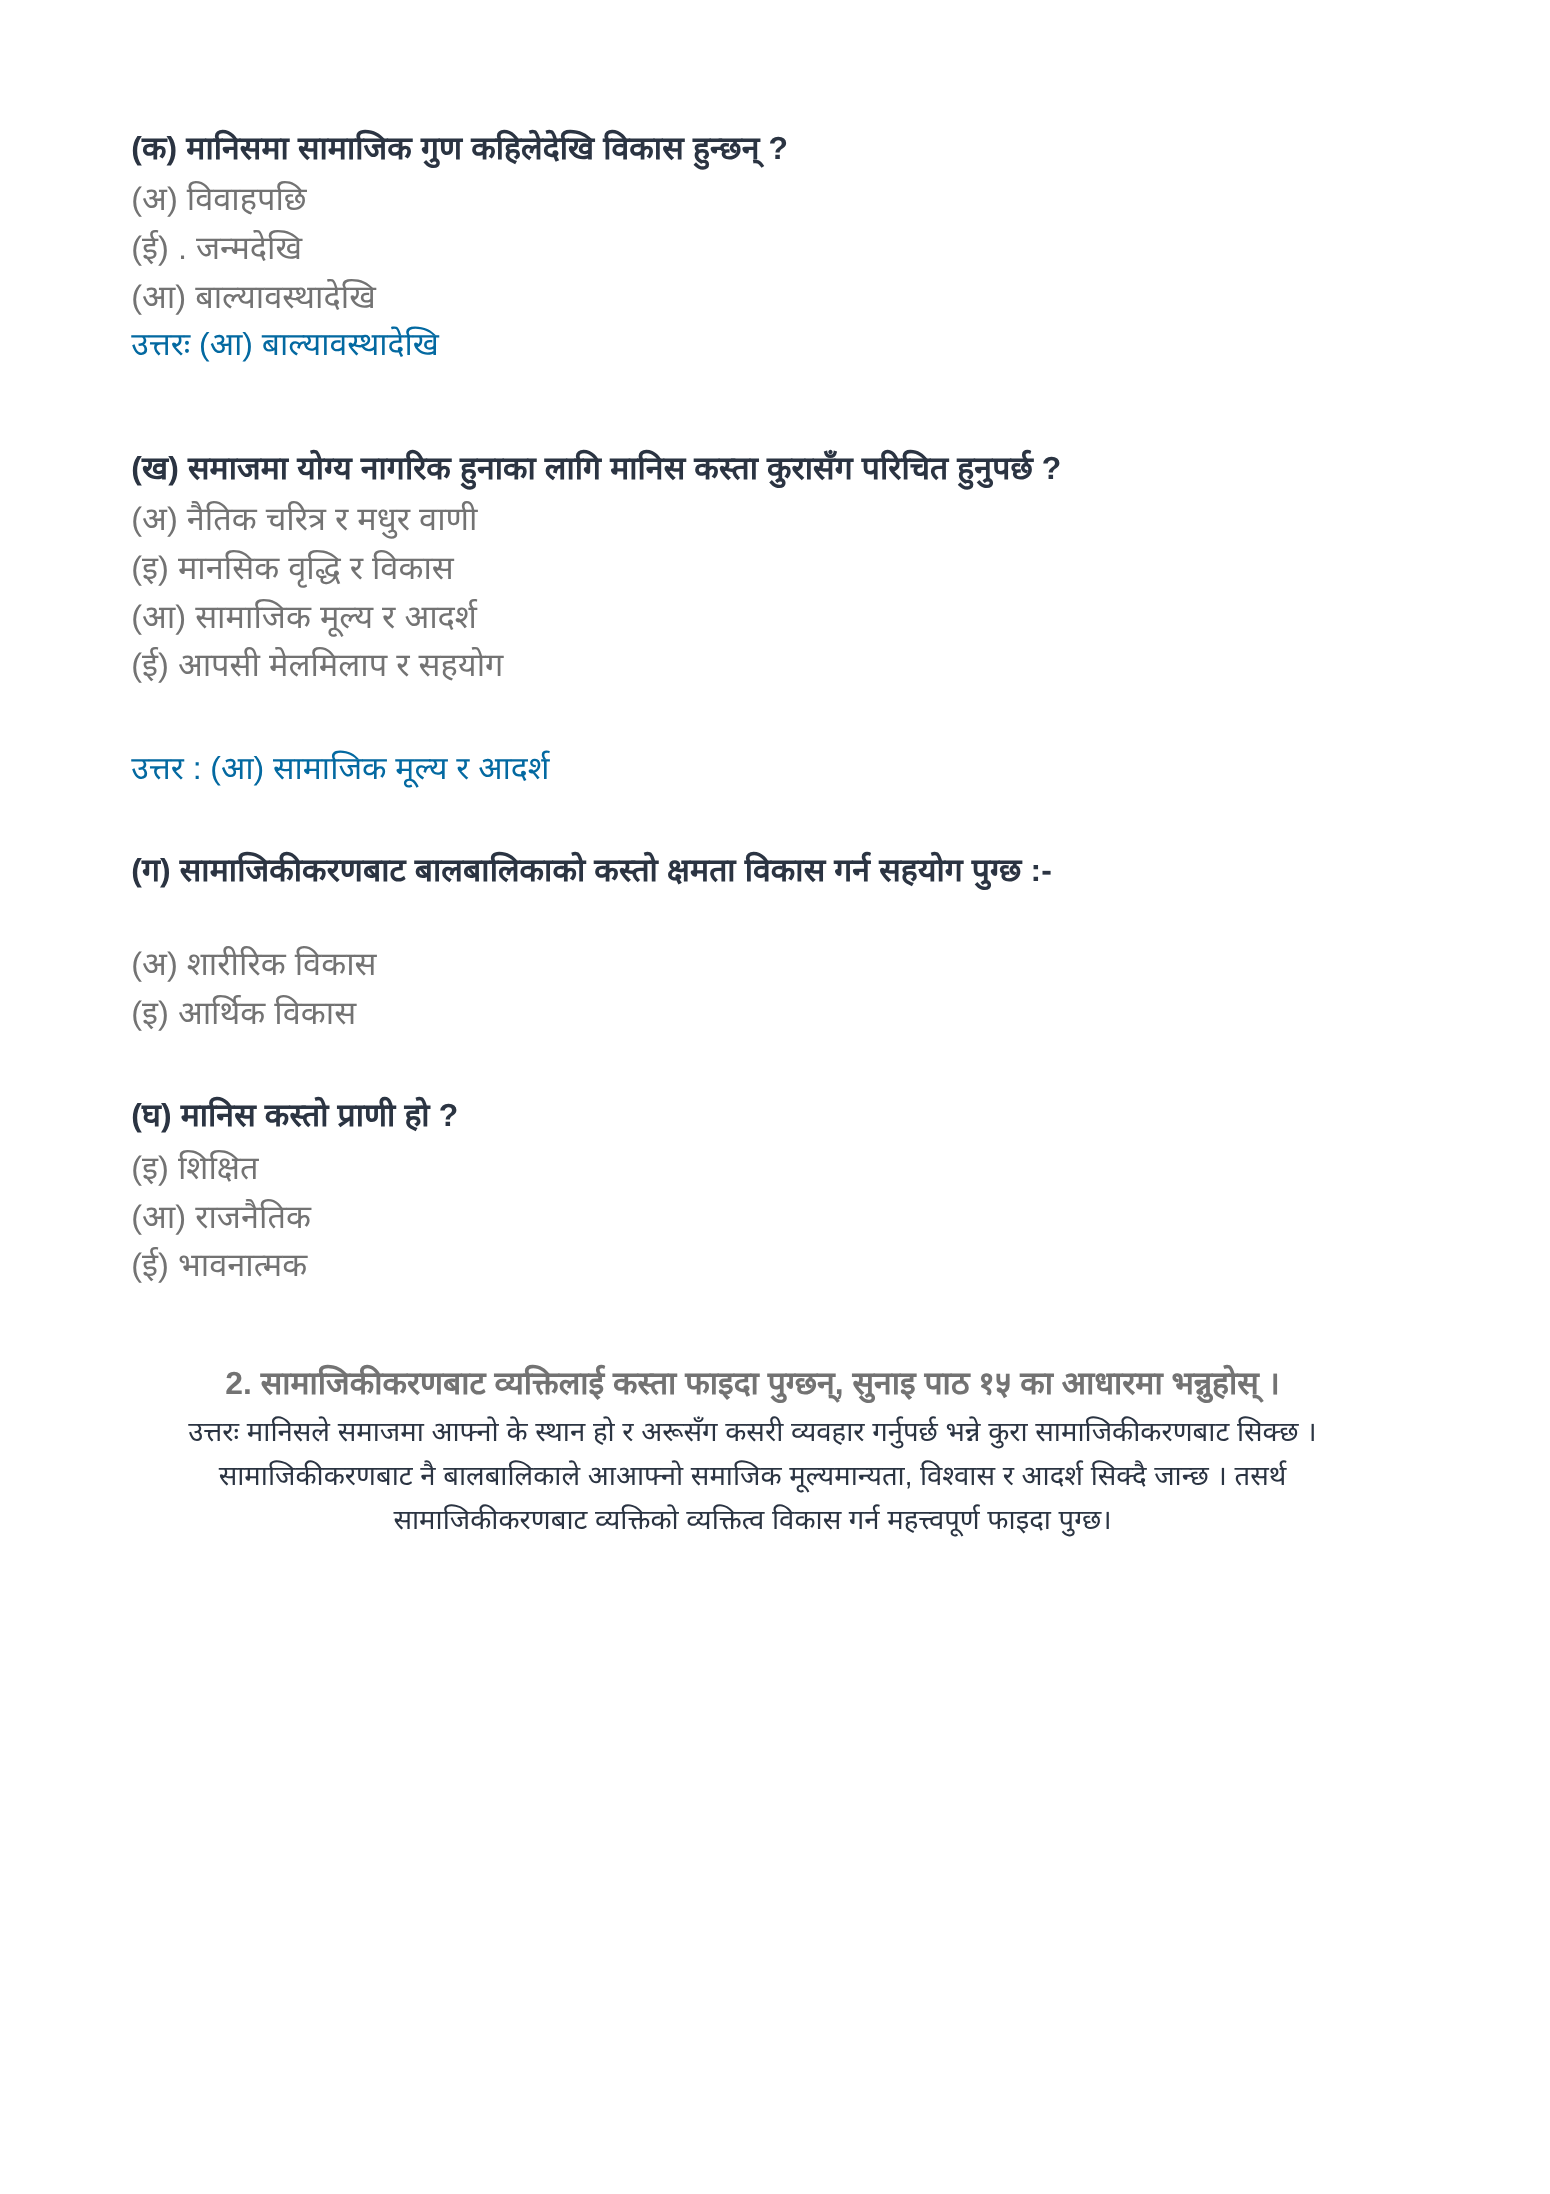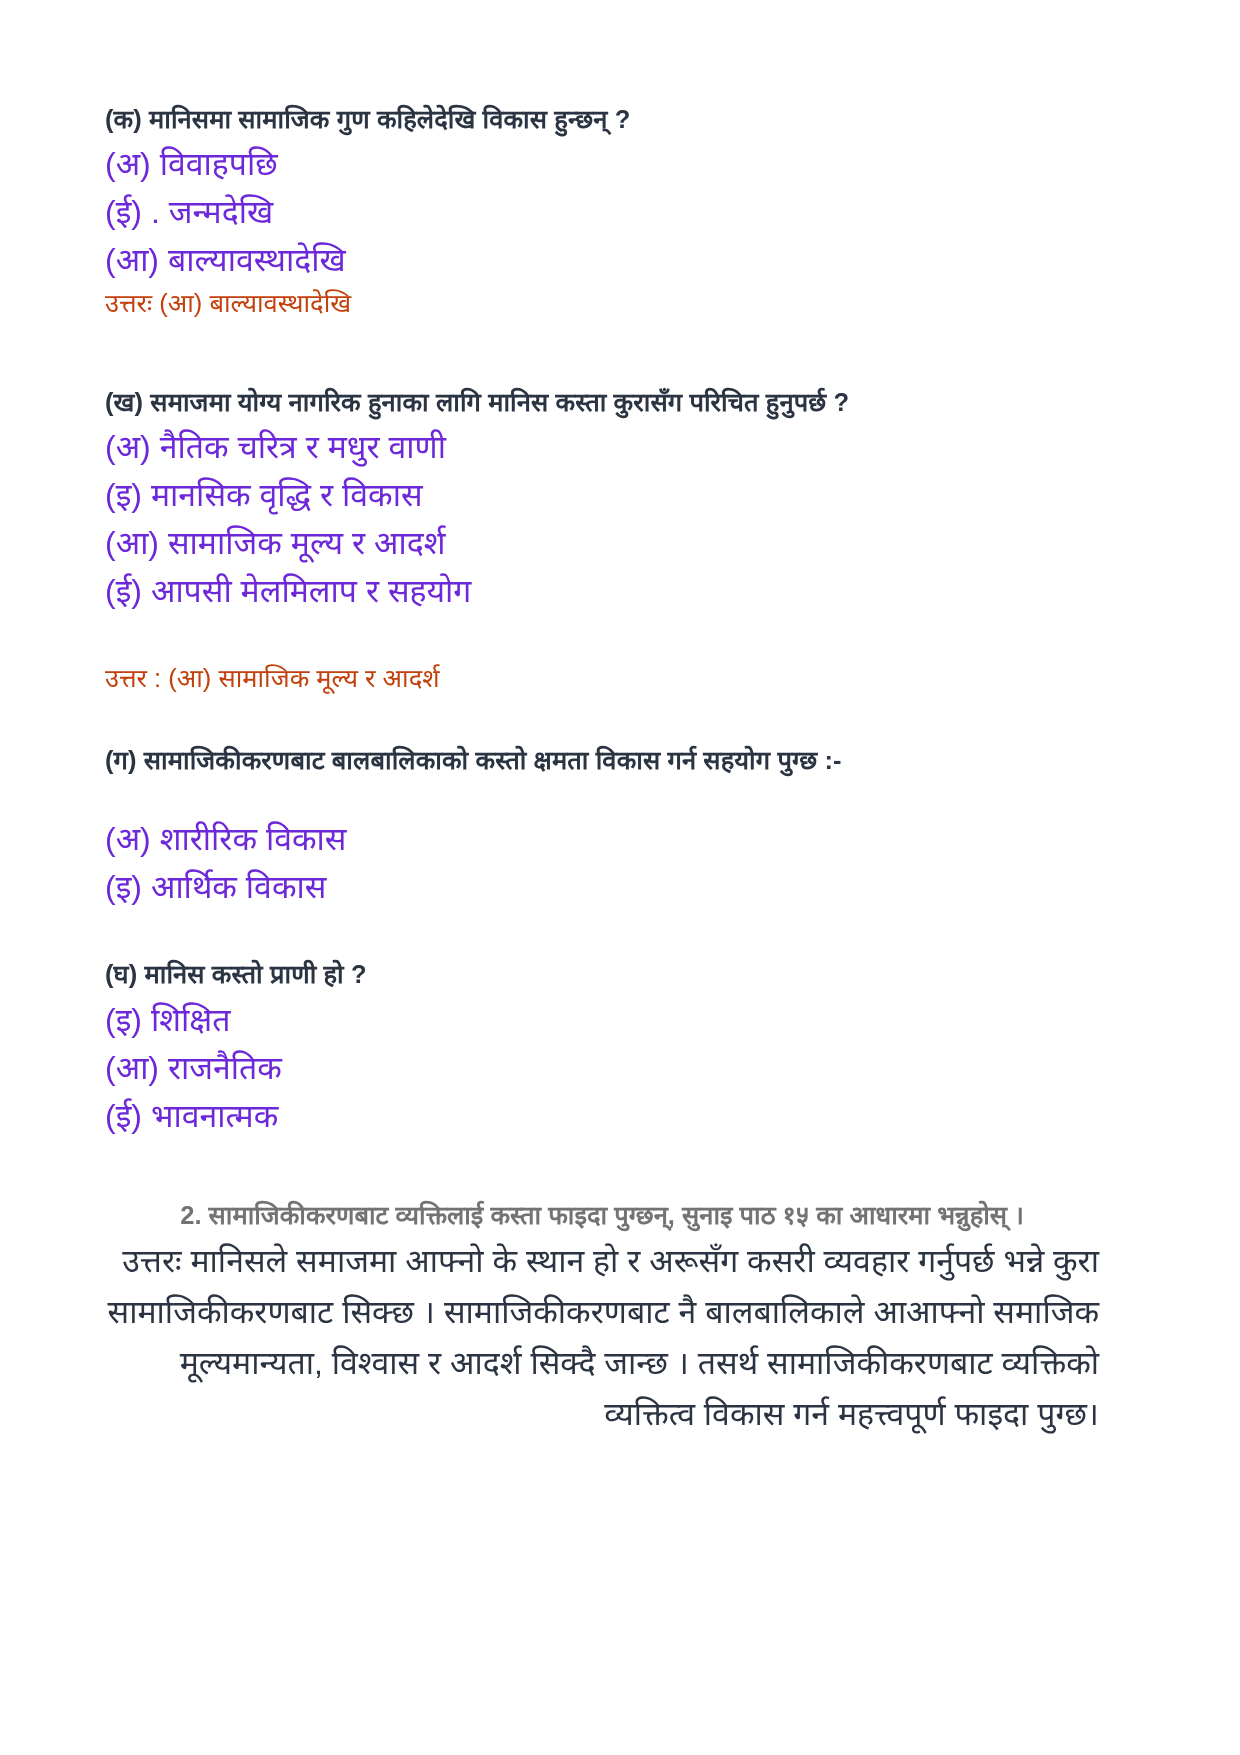--- a/index.html
+++ b/index.html
@@ -36,52 +36,52 @@
   }
   .q-title {
     font-weight: bold;
     font-size: 25.5px;
     line-height: 1.5;
     margin: 0 0 2px 0;
     letter-spacing: 0.1px;
     color: #2b3442;
   }
   .opt {
-    font-size: 32px;
+    font-size: 26px;
     line-height: 1.5;
     margin: 0;
     font-weight: normal;
-    color: #6d28d9;
+    color: #737373;
   }
   .ans {
     font-size: 25.5px;
     line-height: 1.5;
     margin: 0;
     font-weight: normal;
-    color: #c2410c;
+    color: #0369a1;
   }
   .spacer-md { height: 34px; }
   .spacer-lg { height: 44px; }
   .spacer-xl { height: 56px; }
 
   .final-q {
     font-weight: bold;
     font-size: 25.5px;
     line-height: 1.5;
     margin: 0 0 2px 0;
     color: #737373;
     text-align: center;
   }
   .final-answer {
-    font-size: 32px;
+    font-size: 22px;
     line-height: 1.6;
     margin: 0;
     max-width: 1000px;
     color: #2b3442;
-    text-align: right;
+    text-align: center;
   }
 </style>
 </head>
 <body>
 
 <div class="page">
   <div class="doc-body">
 
     <div class="q-block">
       <p class="q-title">(क) मानिसमा सामाजिक गुण कहिलेदेखि विकास हुन्छन् ?</p>

